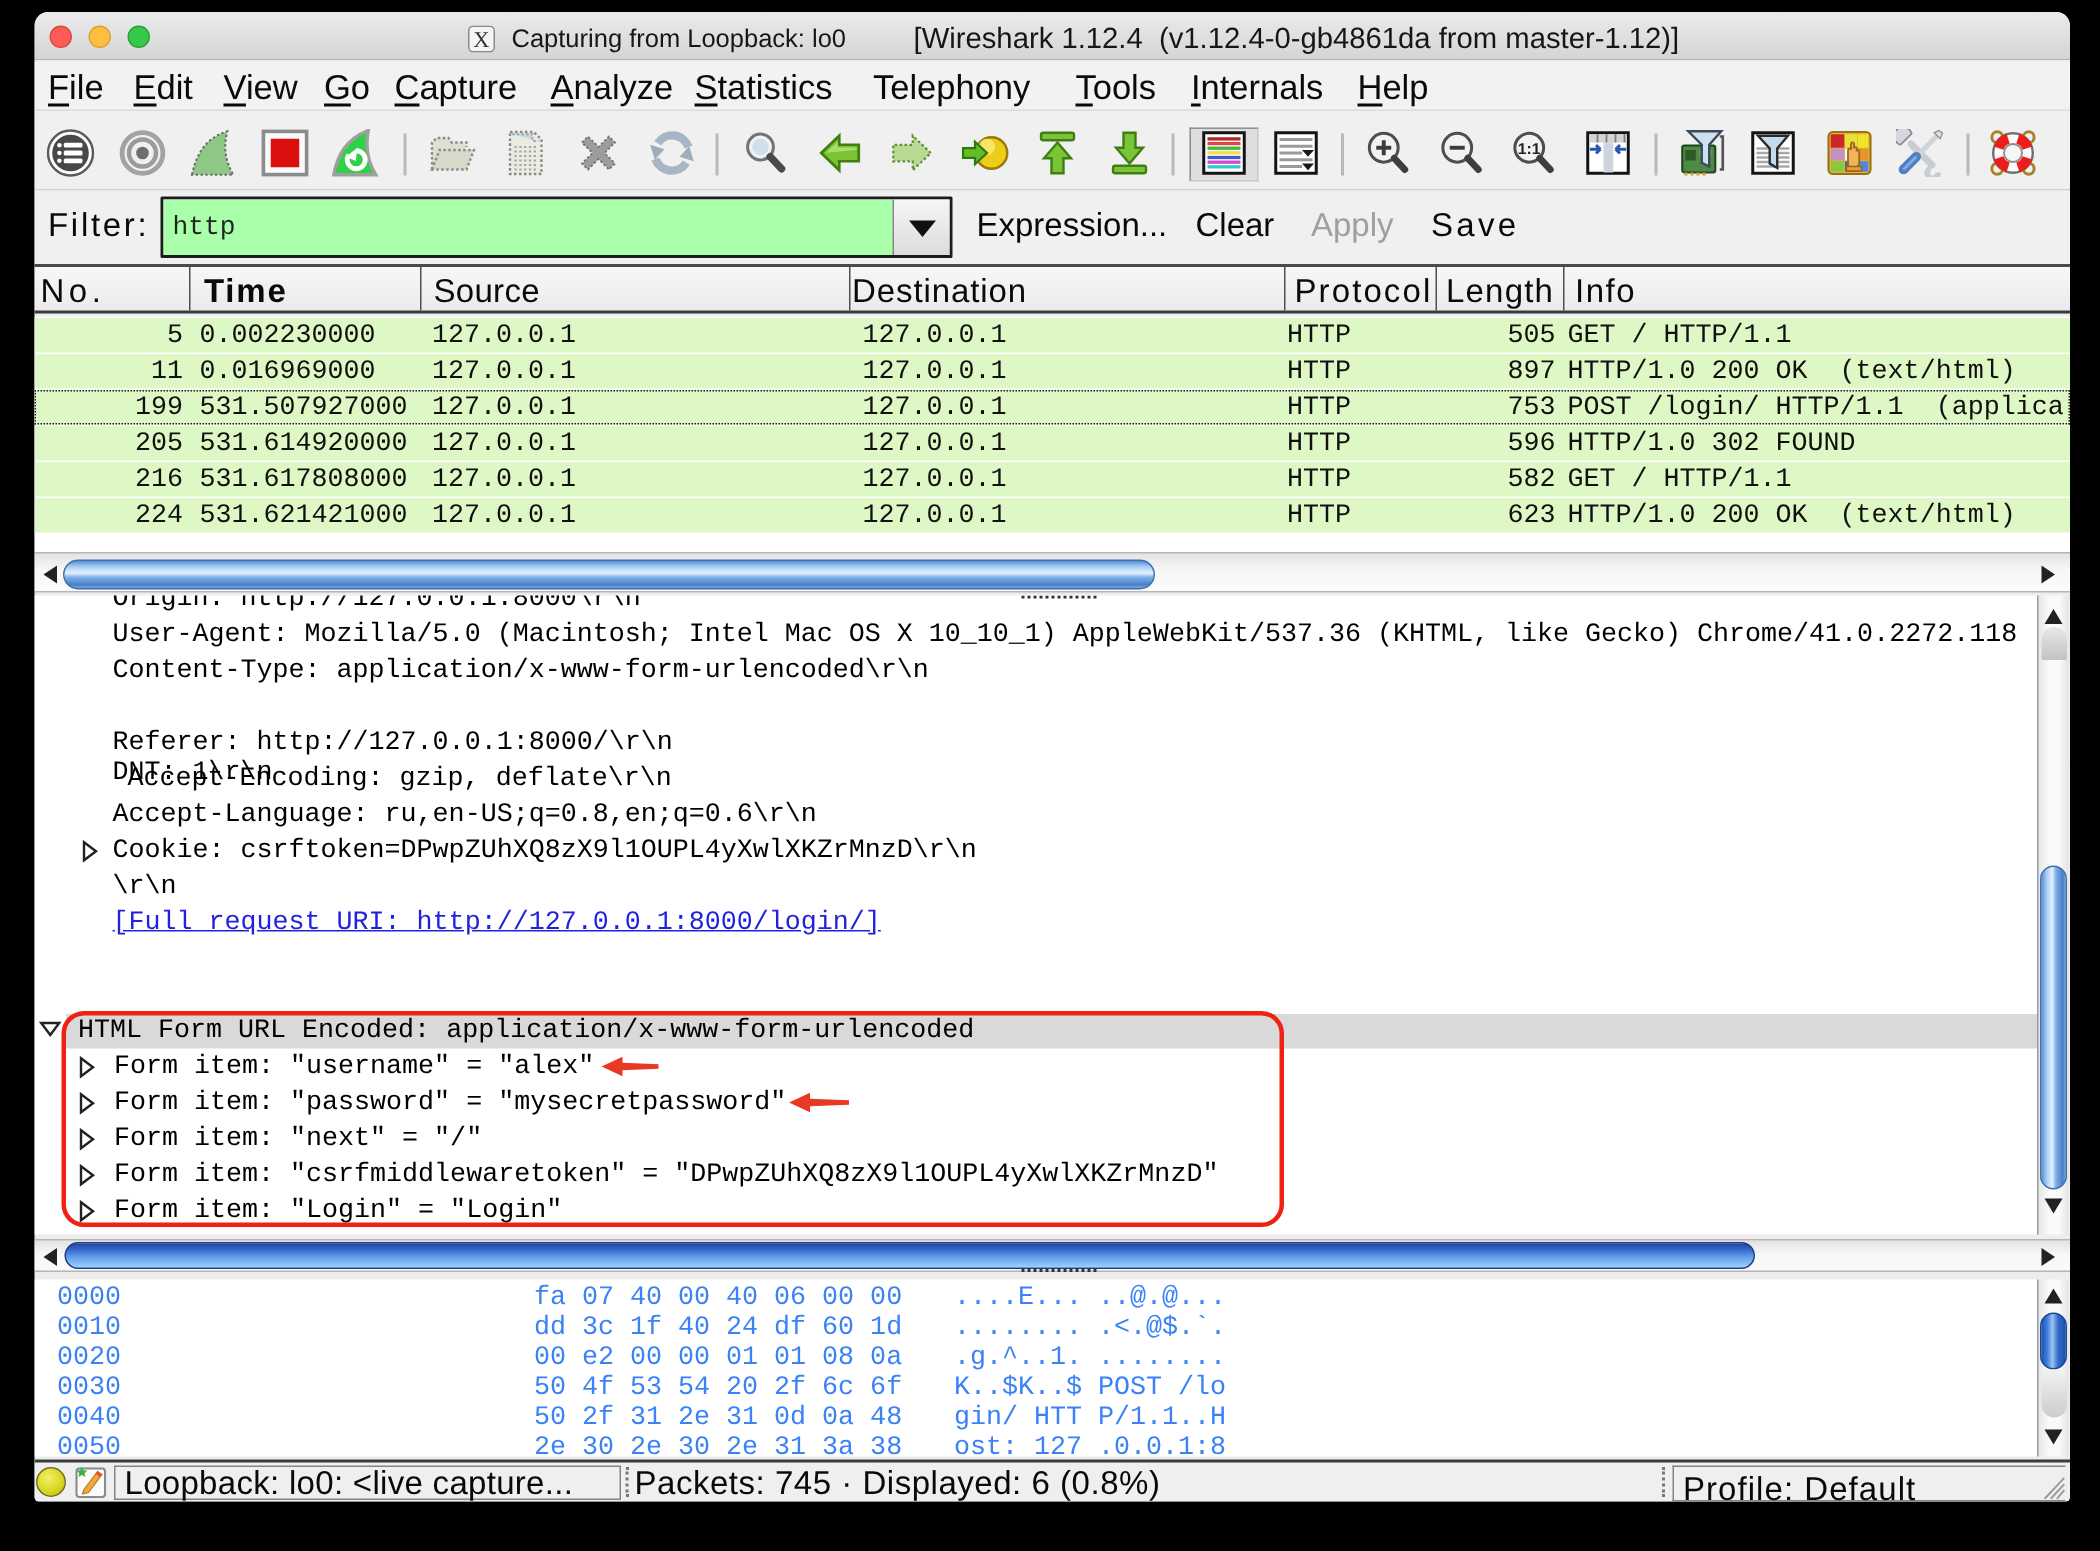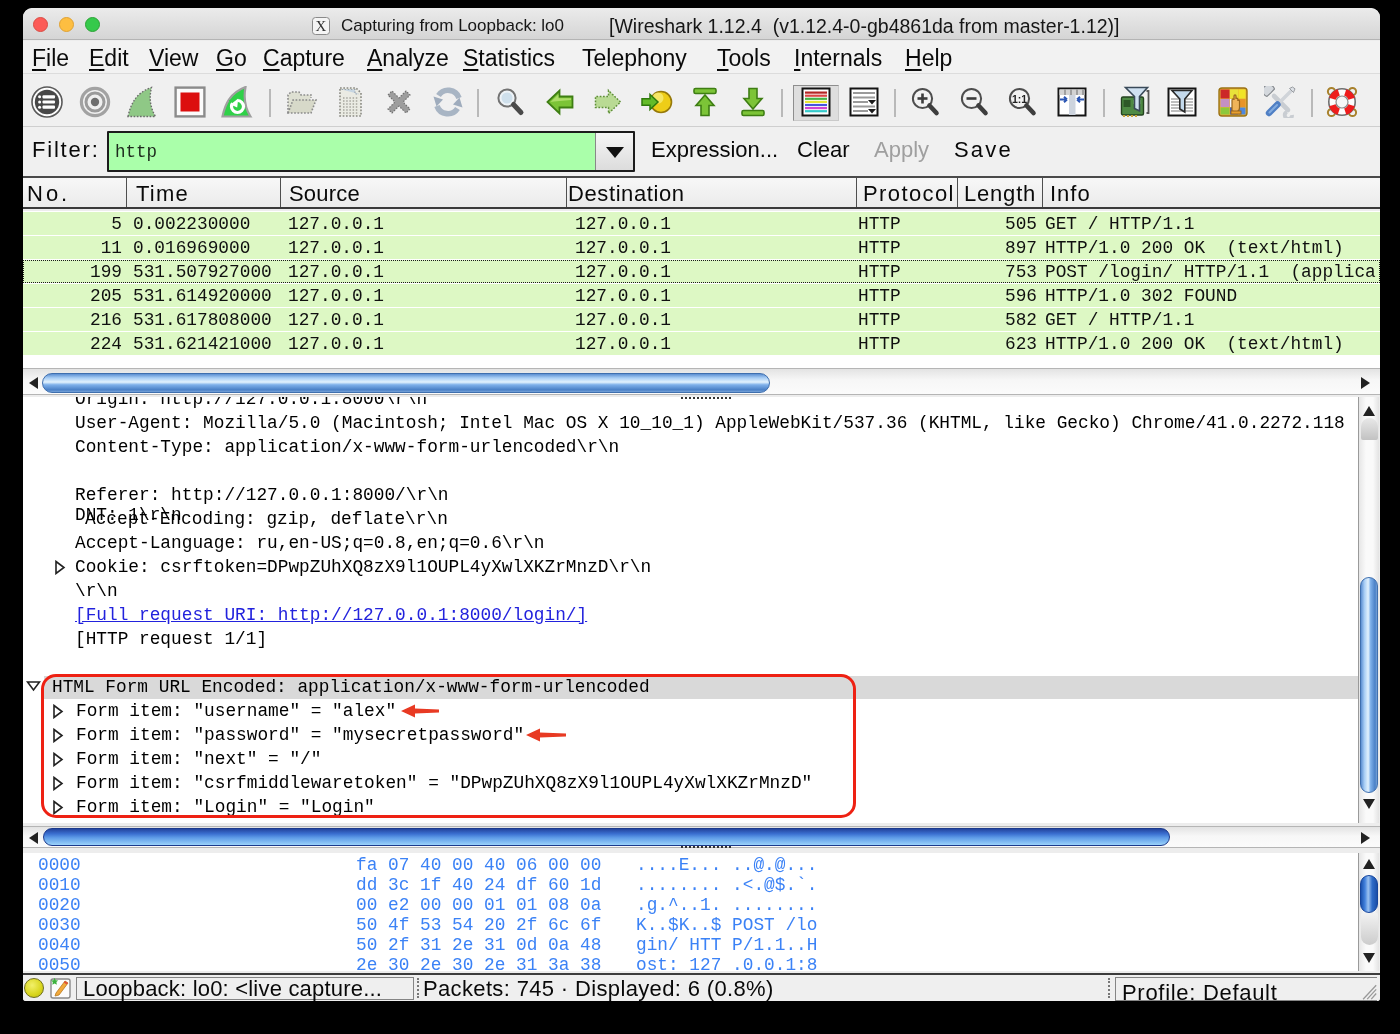--- a/index.html
+++ b/index.html
@@ -310,21 +310,21 @@
       <div class="abs mono" style="left:6px;top:0;height:37px;line-height:38px;font-size:17.5px;color:#1d2a1d;">http</div>
     </div>
     <div class="sbtext" style="left:628px;top:9px;font-size:22px;">Expression...</div>
     <div class="sbtext" style="left:774px;top:9px;font-size:22px;">Clear</div>
     <div class="sbtext" style="left:851px;top:9px;font-size:22px;color:#9f9f9f;">Apply</div>
     <div class="sbtext" style="left:931px;top:9px;font-size:22px;letter-spacing:2.2px;">Save</div>
   </div>
 
   <div id="plheader">
     <div class="hlabel" style="left:4px;letter-spacing:3px;">No.</div>
-    <div class="hlabel" style="left:113px;letter-spacing:1.2px;">Time</div>
+    <div class="hlabel" style="left:113px;letter-spacing:1.2px;font-weight:bold;">Time</div>
     <div class="hlabel" style="left:266px;letter-spacing:0.2px;">Source</div>
     <div class="hlabel" style="left:545px;letter-spacing:0.6px;">Destination</div>
     <div class="hlabel" style="left:840px;letter-spacing:1.4px;">Protocol</div>
     <div class="hlabel" style="left:941px;letter-spacing:0.8px;">Length</div>
     <div class="hlabel" style="left:1027px;letter-spacing:1px;">Info</div>
     <div class="hsep" style="left:103px;"></div>
     <div class="hsep" style="left:257px;"></div>
     <div class="hsep" style="left:543px;"></div>
     <div class="hsep" style="left:833px;"></div>
     <div class="hsep" style="left:934px;"></div>
@@ -402,21 +402,20 @@
     <div class="dline" style="top:62px;margin-top:44px;"><span style="margin-left:52px;">DNT: 1\r\n</span></div>
     <div class="dline" style="top:86px;"><span style="margin-left:52px;">Referer: http://127.0.0.1:8000/\r\n</span></div>
     <div class="dline" style="top:110px;padding-left:10px;"><span style="margin-left:52px;">Accept-Encoding: gzip, deflate\r\n</span></div>
     <div class="dline" style="top:134px;"><span style="margin-left:52px;">Accept-Language: ru,en-US;q=0.8,en;q=0.6\r\n</span></div>
     <div class="dline" style="top:158px;"><span style="margin-left:52px;">Cookie: csrftoken=DPwpZUhXQ8zX9l1OUPL4yXwlXKZrMnzD\r\n</span></div>
     <svg class="abs" style="left:31px;top:163px;" width="12" height="15" viewBox="0 0 12 15">
         <path d="M2 1.5 L10 7.5 L2 13.5 Z" fill="#fff" stroke="#222" stroke-width="1.6"></path>
       </svg>
     <div class="dline" style="top:182px;"><span style="margin-left:52px;">\r\n</span></div>
     <div class="dline" style="top:206px;"><span style="margin-left:52px;" class="dlink">[Full request URI: http://127.0.0.1:8000/login/]</span></div>
-    <div class="dline" style="top:230px;"><span style="margin-left:52px;">[HTTP request 1/1]</span></div>
     <div class="abs" style="left:21px;top:279px;width:1314px;height:23px;background:#d9d9d9;"></div>
     <div class="dline" style="top:278px;"><span style="margin-left:29px;">HTML Form URL Encoded: application/x-www-form-urlencoded</span></div>
     <svg class="abs" style="left:3px;top:283px;" width="15" height="12" viewBox="0 0 15 12">
         <path d="M1.5 2 L13.5 2 L7.5 10 Z" fill="#fff" stroke="#222" stroke-width="1.6"></path>
       </svg>
     <div class="dline" style="top:302px;"><span style="margin-left:53px;">Form item: "username" = "alex"</span></div>
     <div class="dline" style="top:326px;"><span style="margin-left:53px;">Form item: "password" = "mysecretpassword"</span></div>
     <div class="dline" style="top:350px;"><span style="margin-left:53px;">Form item: "next" = "/"</span></div>
     <div class="dline" style="top:374px;"><span style="margin-left:53px;">Form item: "csrfmiddlewaretoken" = "DPwpZUhXQ8zX9l1OUPL4yXwlXKZrMnzD"</span></div>
     <div class="dline" style="top:398px;"><span style="margin-left:53px;">Form item: "Login" = "Login"</span></div>

